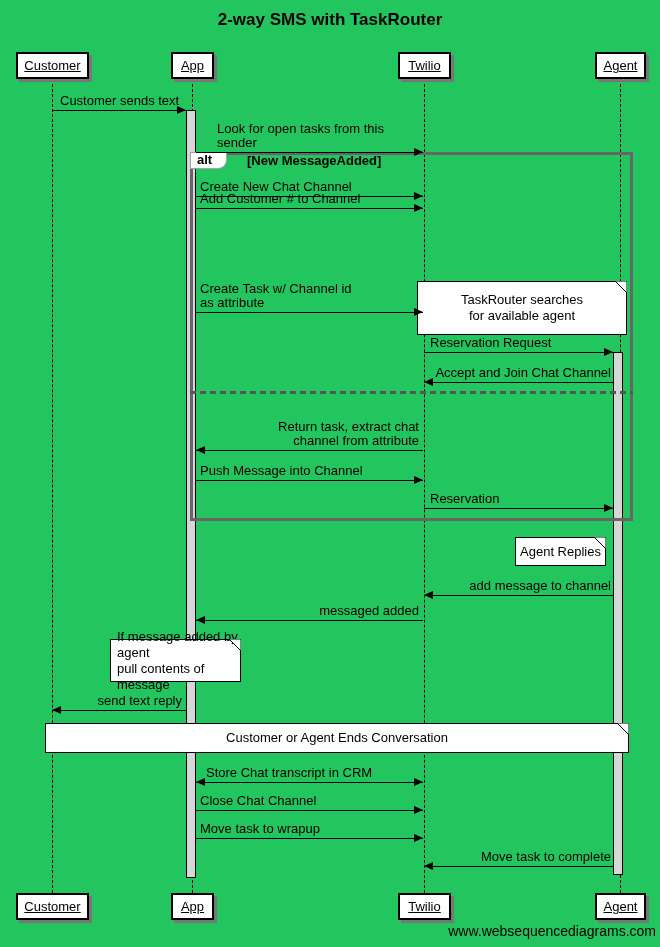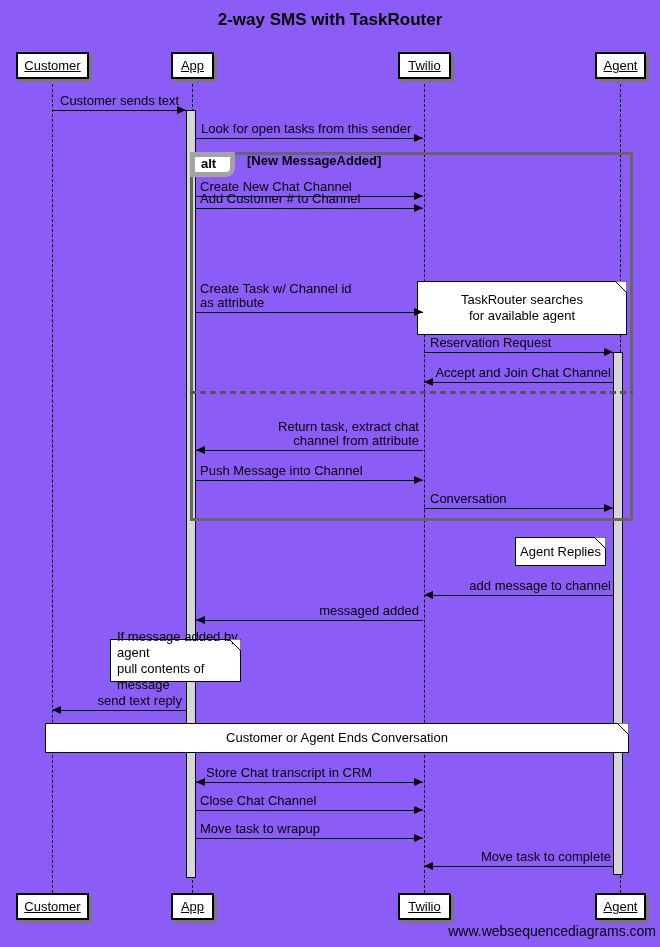--- a/index.html
+++ b/index.html
@@ -1,33 +1,33 @@
 <!DOCTYPE html>
 <html><head>
 <meta charset="utf-8">
 <style>
   * { margin:0; padding:0; box-sizing:border-box; }
   body { background:#fff; font-family:"Liberation Sans", sans-serif; color:#000; }
-  #diagram { position:relative; width:660px; height:947px; background:#8b5cf6; overflow:hidden; }
+  #diagram { position:relative; width:660px; height:947px; background:#22c55e; overflow:hidden; }
 
   .title { position:absolute; left:0; top:10px; width:660px; text-align:center;
            font-size:17px; font-weight:bold; z-index:1; }
   .watermark { position:absolute; right:4px; top:923px; font-size:14px; z-index:6; }
 
   .lifeline { position:absolute; width:0; border-left:1px dashed #000; z-index:1; }
 
   .actor-box { position:absolute; height:27px; background:#fff; border:2px solid #000;
                box-shadow:3px 3px 0 #777; z-index:3; display:flex; align-items:center;
                justify-content:center; font-size:13px; }
   .actor-box span { text-decoration:underline; }
 
   .activation { position:absolute; width:10px; background:#d6d6d6; border:1px solid #000; z-index:2; }
 
   .frame { position:absolute; border:3px solid #666; background:transparent; z-index:3; }
-  .frame-tab { position:absolute; background:#fff; border:5px solid #a3a3a3;
+  .frame-tab { position:absolute; background:#fff; border:1px solid #a3a3a3;
                border-bottom-right-radius:9px; font-size:13px; font-weight:bold;
                padding:0 14px 1px 6px; z-index:4; line-height:14px; }
   .frame-cond { position:absolute; font-size:13px; font-weight:bold; z-index:4; }
   .divider { position:absolute; height:3px; z-index:4;
              background:repeating-linear-gradient(90deg,#555 0 6px,transparent 6px 10px); }
   .divider-label { position:absolute; font-size:13px; font-weight:bold; text-align:center; z-index:4; }
 
   .note { position:absolute; background:#fff; border:1px solid #000; z-index:4;
           display:flex; align-items:center; justify-content:center; text-align:center;
           font-size:13px; line-height:16px; white-space:pre-line; }
@@ -117,21 +117,21 @@
     <svg class="fold" width="12" height="12" viewBox="0 0 12 12">
         <path d="M0 0 L12 12 L12 0 Z" fill="#ffffff" stroke="#000000" stroke-width="1"></path>
       </svg>
   </div>
 
   <div class="msg arrow-r t-left" style="left:52px; top:94px; width:134px;">
     <div class="msg-label" style="padding-left:8px;">Customer sends text</div>
       <div class="msg-line"></div>
   </div>
   <div class="msg arrow-r t-left" style="left:196px; top:122px; width:227px;">
-    <div class="msg-label" style="padding-left:5px;">Look for open tasks from this sender</div>
+    <div class="msg-label" style="padding-left:21px;">Look for open tasks from this sender</div>
       <div class="msg-line"></div>
   </div>
   <div class="msg arrow-r t-left" style="left:196px; top:180px; width:227px;">
     <div class="msg-label" style="padding-left:4px;">Create New Chat Channel</div>
       <div class="msg-line"></div>
   </div>
   <div class="msg arrow-r t-left" style="left:196px; top:192px; width:227px;">
     <div class="msg-label" style="padding-left:4px;">Add Customer # to Channel</div>
       <div class="msg-line"></div>
   </div>
@@ -151,21 +151,21 @@
   <div class="msg arrow-l t-right" style="left:196px; top:420px; width:227px;">
     <div class="msg-label" style="padding-right:4px;">Return task, extract chat
 channel from attribute</div>
       <div class="msg-line"></div>
   </div>
   <div class="msg arrow-r t-left" style="left:196px; top:464px; width:227px;">
     <div class="msg-label" style="padding-left:4px;">Push Message into Channel</div>
       <div class="msg-line"></div>
   </div>
   <div class="msg arrow-r t-left" style="left:424px; top:492px; width:189px;">
-    <div class="msg-label" style="padding-left:6px;">Conversation</div>
+    <div class="msg-label" style="padding-left:6px;">Reservation</div>
       <div class="msg-line"></div>
   </div>
   <div class="msg arrow-l t-right" style="left:424px; top:579px; width:189px;">
     <div class="msg-label" style="padding-right:2px;">add message to channel</div>
       <div class="msg-line"></div>
   </div>
   <div class="msg arrow-l t-right" style="left:196px; top:604px; width:227px;">
     <div class="msg-label" style="padding-right:4px;">messaged added</div>
       <div class="msg-line"></div>
   </div>

